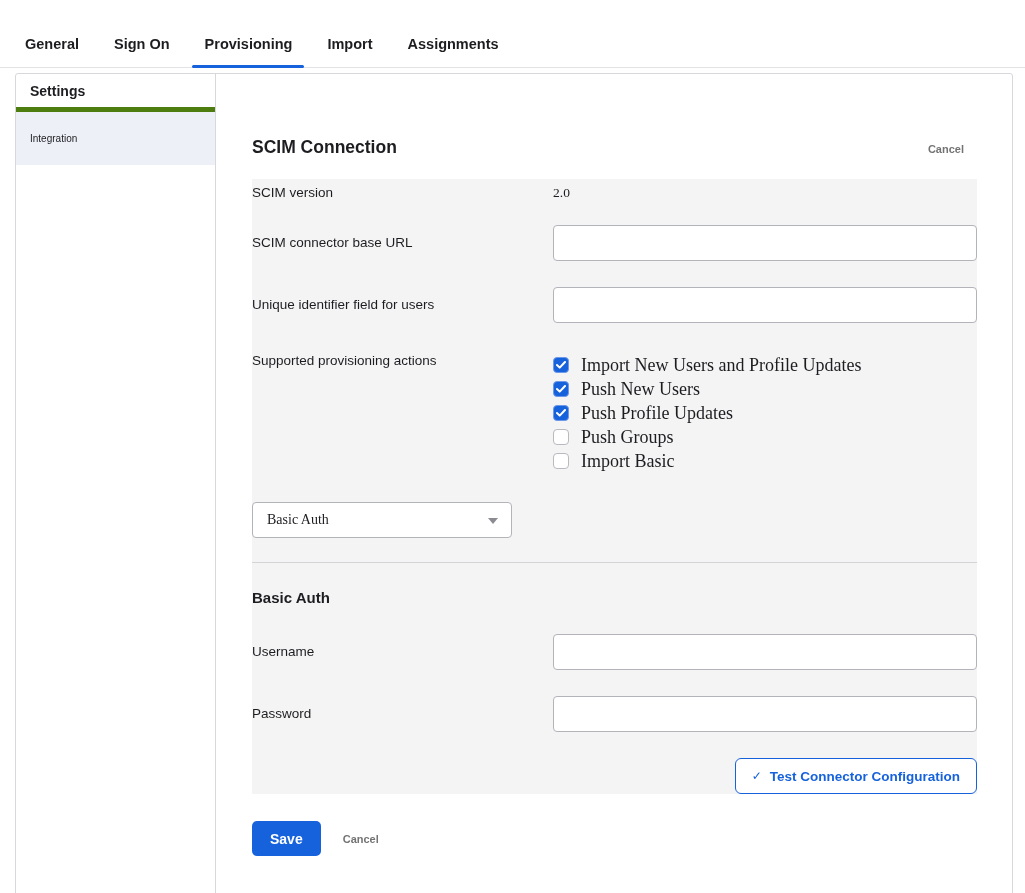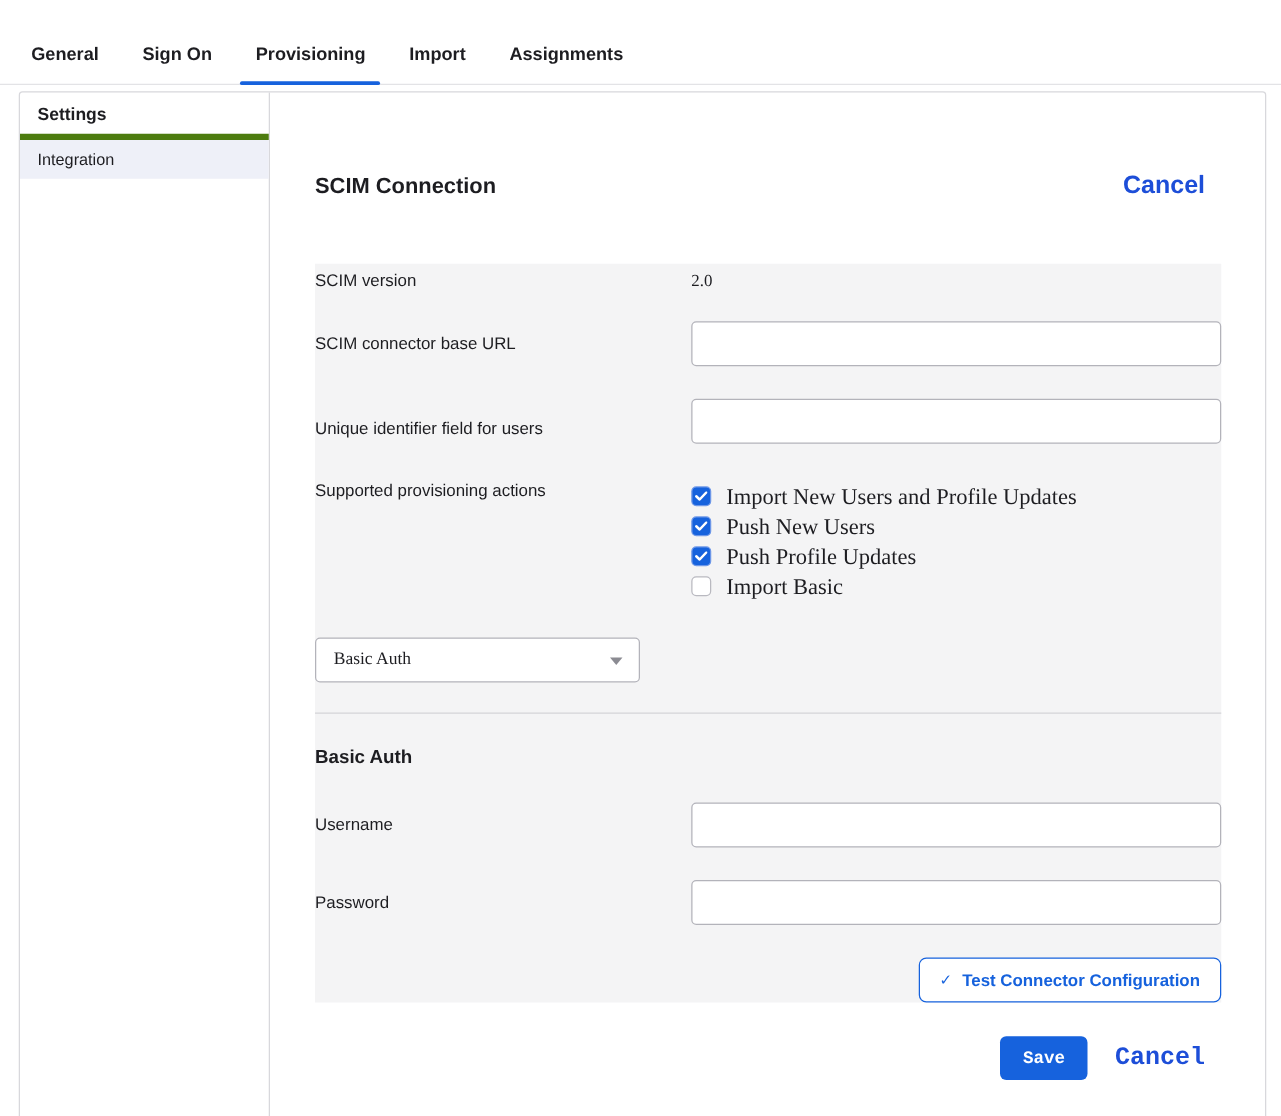--- a/index.html
+++ b/index.html
@@ -14,43 +14,43 @@
   .tab.active::after { content:""; position:absolute; left:-13px; right:-12px;
     bottom:-1px; height:3px; background:#1662dd; border-radius:2px; }
 
   
   .panel { position:absolute; left:15px; top:73px; width:998px; height:850px;
     background:#fff; border:1px solid #d8d8dc; border-radius:3px; display:flex; }
 
   .sidebar { width:200px; flex-shrink:0; border-right:1px solid #d8d8dc; }
   .sidebar-header { padding:9px 14px 8px; font-size:14px; font-weight:700;
     border-bottom:5px solid #4d7c0f; }
-  .sidebar-item { padding:8px 14px; font-size:13px; background:#eef0f8; cursor:pointer; }
+  .sidebar-item { padding:21px 14px; font-size:10px; background:#eef0f8; cursor:pointer; }
 
   .content { flex:1; padding:0 35px 0 36px; min-width:0; }
 
   .heading-row { display:flex; justify-content:space-between; align-items:baseline;
     margin-top:63px; }
   .page-title { font-size:17.5px; font-weight:700; }
-  .link { color:#1d4ed8; font-size:20px; font-weight:700; text-decoration:none;
+  .link { color:#737373; font-size:11px; font-weight:700; text-decoration:none;
     cursor:pointer; }
   .cancel-top { margin-right:13px; }
 
   
-  .form-box { margin-top:51px; background:#f4f4f5; padding-top:6px; }
+  .form-box { margin-top:21px; background:#f4f4f5; padding-top:6px; }
   .frow { display:flex; }
   .flabel { width:301px; flex-shrink:0; font-size:13.5px; color:#1d1d21; }
   .fcontrol { flex:1; min-width:0;font-family:Liberation Serif, serif; }
   .pt10 { padding-top:10px; }
   .text-input { width:100%; height:36px; border:1px solid #b3b3ba; border-radius:4px;
     background:#fff; font-family:inherit; font-size:14px; padding:0 12px; outline:none; }
   .value-text { font-size:13.5px; }
 
   .mb24 { margin-bottom:24px; } .mb26 { margin-bottom:26px; }
-  .mb29 { margin-bottom:29px; } .mb30 { margin-bottom:30px;align-items:center; }
+  .mb29 { margin-bottom:29px; } .mb30 { margin-bottom:30px; }
 
   .check-row { display:flex; align-items:center; height:24px; cursor:pointer; }
   .checkbox { width:16px; height:16px; border-radius:4px; border:1px solid #b9b9c0;
     background:#fff; flex-shrink:0; display:flex; align-items:center; justify-content:center; }
   .checkbox svg { display:none; }
   .checkbox.checked { background:#1662dd; border-color:#6d97e8; }
   .checkbox.checked svg { display:block; }
   .check-label { margin-left:12px; font-size:18px; }
 
   .select-box { width:260px; height:36px; border:1px solid #b3b3ba; border-radius:4px;
@@ -63,22 +63,22 @@
   .divider { height:1px; background:#d4d4d8; margin-top:24px; }
   .section-title { font-size:15px; font-weight:700; margin-top:26px; }
   .mt28 { margin-top:28px; } .mt26 { margin-top:26px; }
 
   .test-row { margin-top:26px; text-align:right; }
   .test-btn { display:inline-flex; align-items:center; gap:8px; height:36px;
     padding:0 16px; background:#fff; border:1px solid #1662dd; border-radius:6px;
     color:#1662dd; font-family:inherit; font-size:13.5px; font-weight:700; cursor:pointer; }
   .test-btn .tick { font-size:12px; font-weight:400; }
 
-  .actions-row { margin-top:27px; display:flex; justify-content:flex-end;
-    align-items:center; gap:22px; padding-right:13px;font-family:Liberation Mono, monospace; }
+  .actions-row { margin-top:27px; display:flex; 
+    align-items:center; gap:22px; padding-right:13px; }
   .save-btn { height:35px; padding:0 18px; background:#1662dd; border:none;
     border-radius:5px; color:#fff; font-family:inherit; font-size:14px; font-weight:700;
     cursor:pointer; }
 </style>
 </head>
 <body>
 
 <nav class="tabbar">
   <div class="tab">General</div>
   <div class="tab">Sign On</div>
@@ -146,20 +146,26 @@
 
           <div class="check-row">
             <span class="checkbox checked">
               <svg width="10" height="8" viewBox="0 0 10 8">
                 <polyline points="1,4 3.7,6.6 9,1" fill="none" stroke="#fff" stroke-width="2" stroke-linecap="round" stroke-linejoin="round"></polyline>
               </svg>
             </span>
             <span class="check-label">Push Profile Updates</span>
           </div>
 
+          <div class="check-row">
+            <span class="checkbox">
+              
+            </span>
+            <span class="check-label">Push Groups</span>
+          </div>
 
           <div class="check-row">
             <span class="checkbox">
               
             </span>
             <span class="check-label">Import Basic</span>
           </div>
 
         </div>
       </div>

